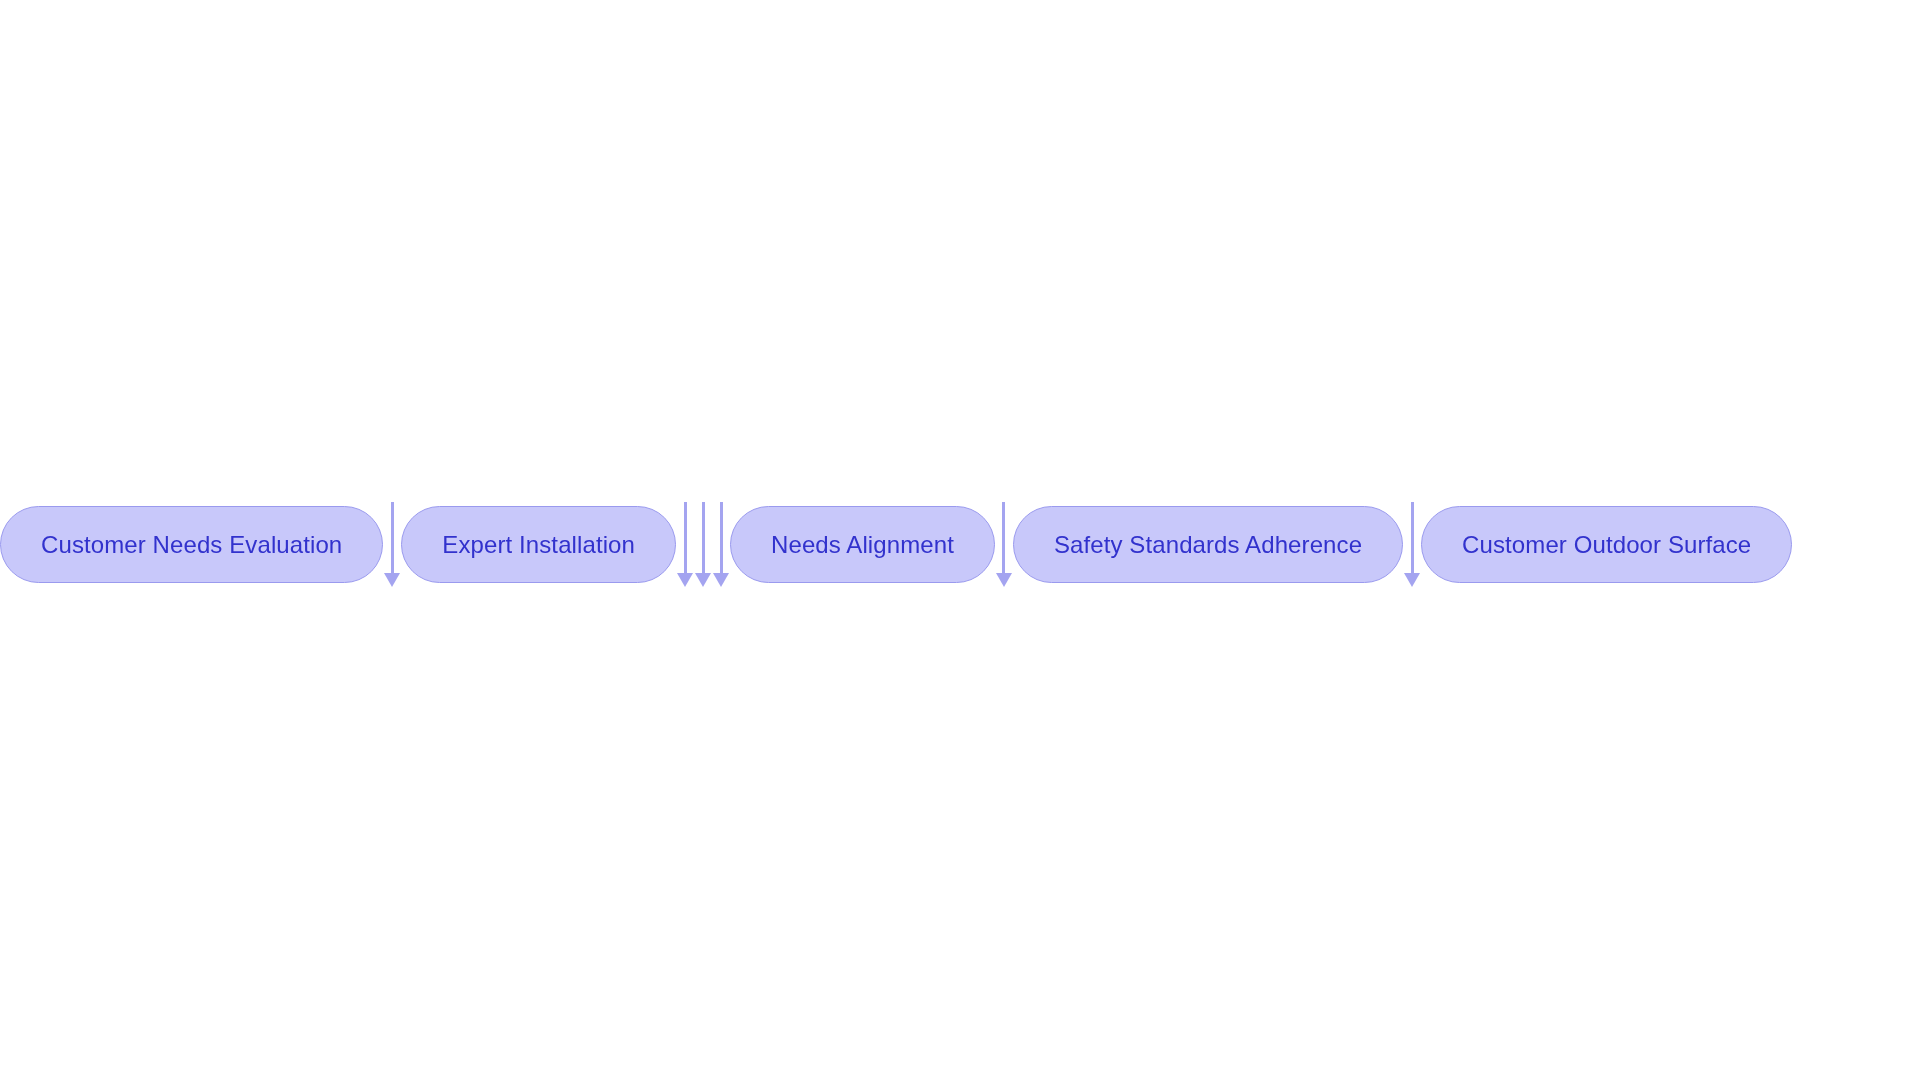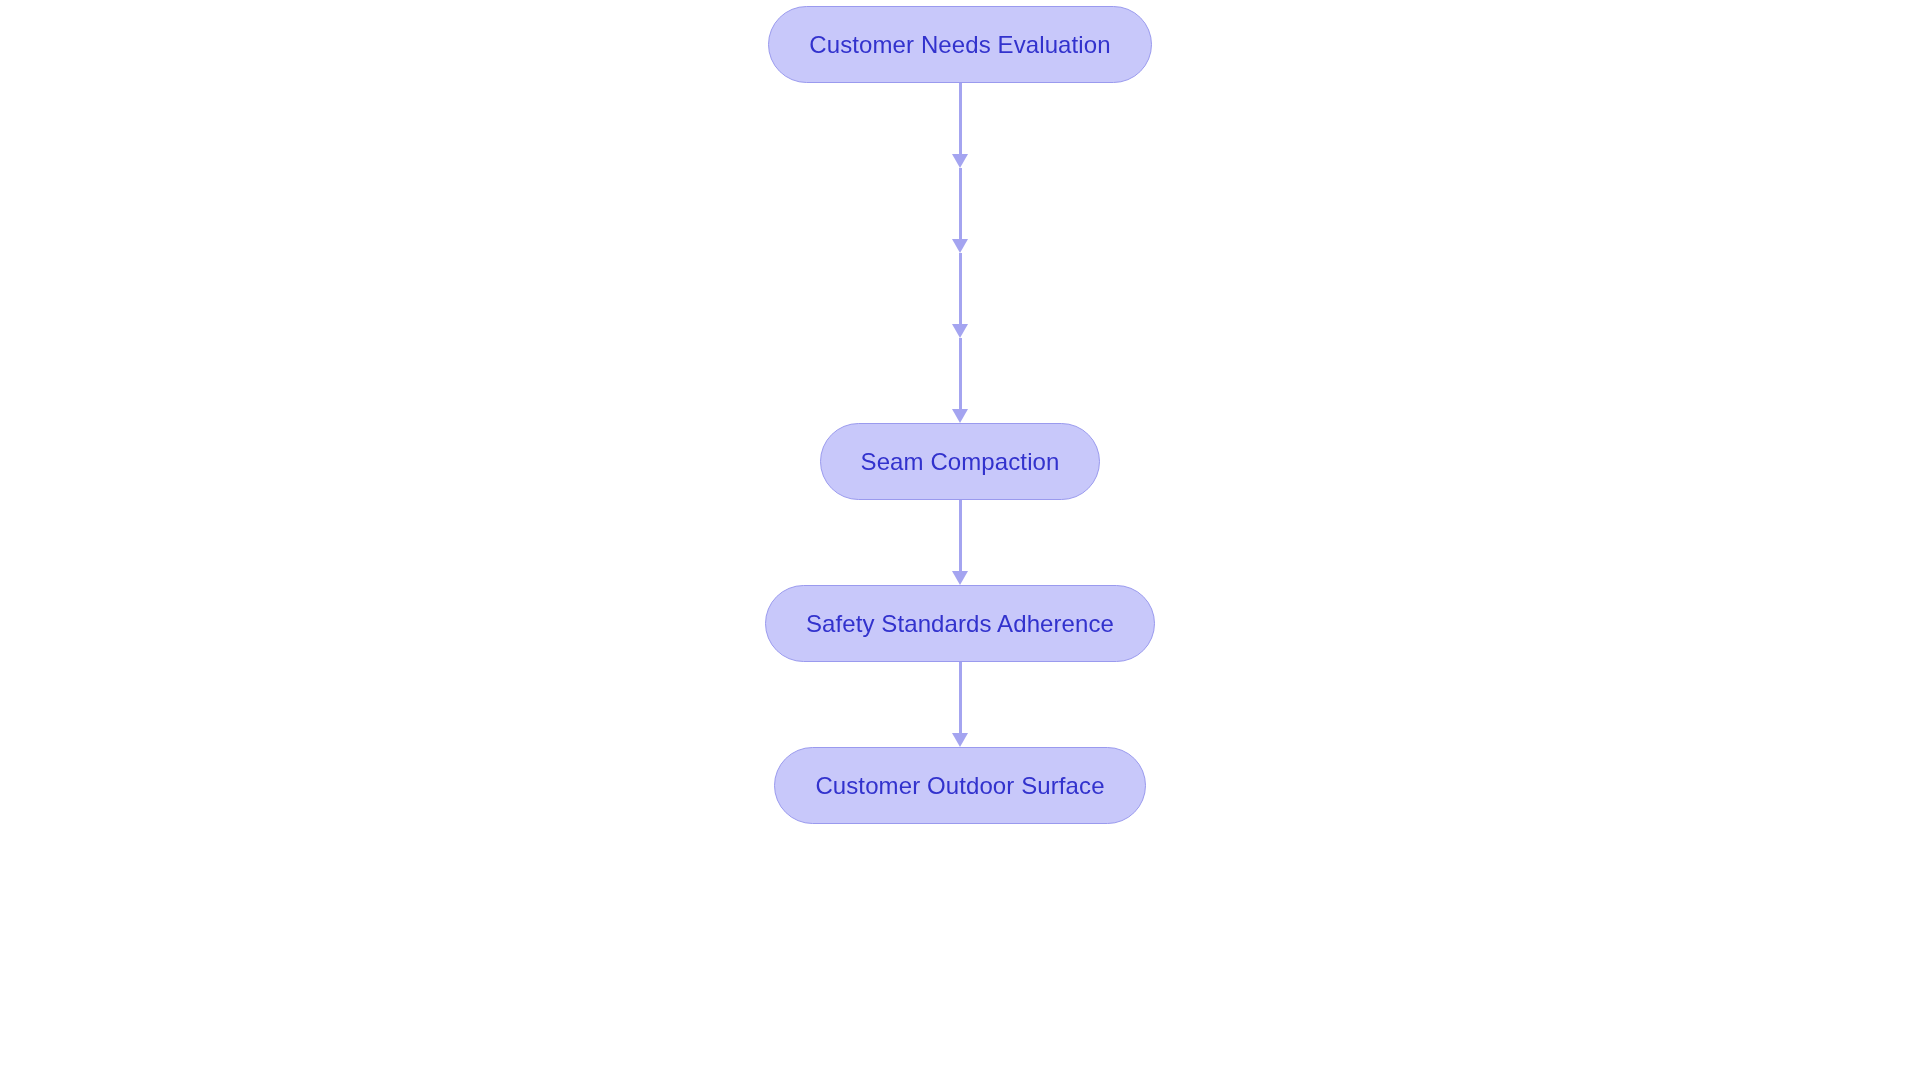--- a/index.html
+++ b/index.html
@@ -12,21 +12,20 @@
     background: #ffffff;
     font-family: "Liberation Sans", "DejaVu Sans", sans-serif;
     overflow: hidden;
   }
 
   #flowchart {
     position: relative;
     width: 1920px;
     height: 1083px;
     display: flex;
-    flex-direction: column;
     align-items: center;
     justify-content: flex-start;
     padding-top: 6px;
     box-sizing: border-box;
   }
 
   .node {
     box-sizing: border-box;
     height: 77px;
     display: flex;
@@ -79,40 +78,43 @@
 
   <div class="node">
     <span class="node-label">Customer Needs Evaluation</span>
   </div>
 
   <div class="connector">
     <div class="connector-line"></div>
     <div class="connector-arrow"></div>
   </div>
 
+  <div class="node">
+    <span class="node-label">Expert Installation</span>
+  </div>
 
   <div class="connector">
     <div class="connector-line"></div>
     <div class="connector-arrow"></div>
   </div>
 
 
   <div class="connector">
     <div class="connector-line"></div>
     <div class="connector-arrow"></div>
   </div>
 
 
   <div class="connector">
     <div class="connector-line"></div>
     <div class="connector-arrow"></div>
   </div>
 
   <div class="node">
-    <span class="node-label">Seam Compaction</span>
+    <span class="node-label">Needs Alignment</span>
   </div>
 
   <div class="connector">
     <div class="connector-line"></div>
     <div class="connector-arrow"></div>
   </div>
 
   <div class="node">
     <span class="node-label">Safety Standards Adherence</span>
   </div>

